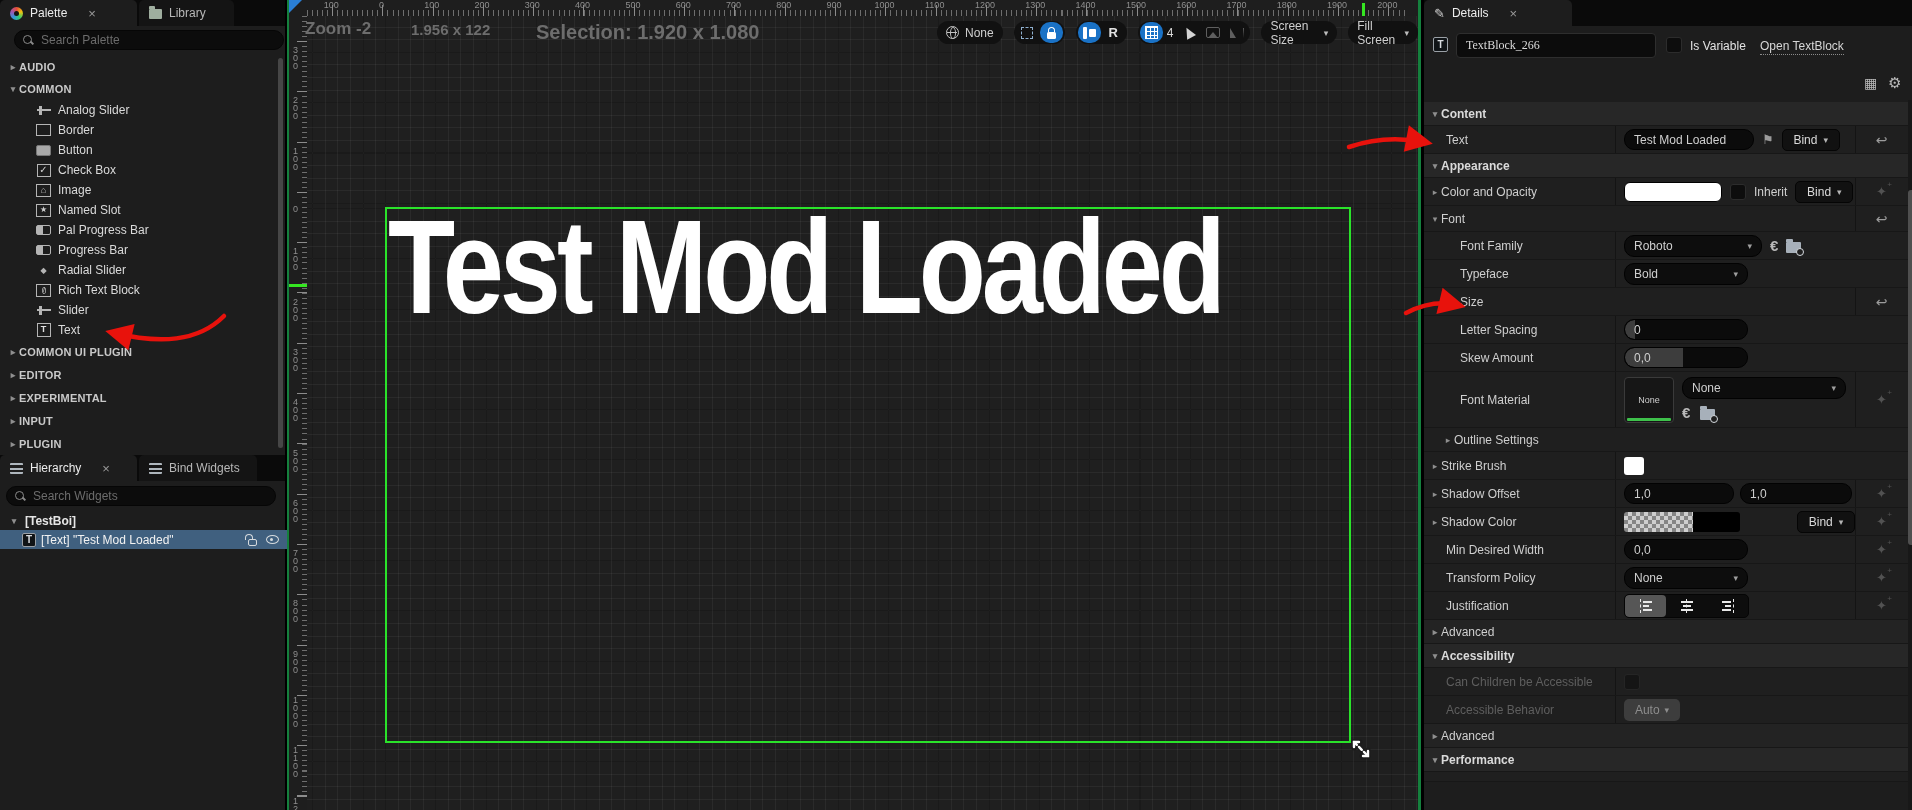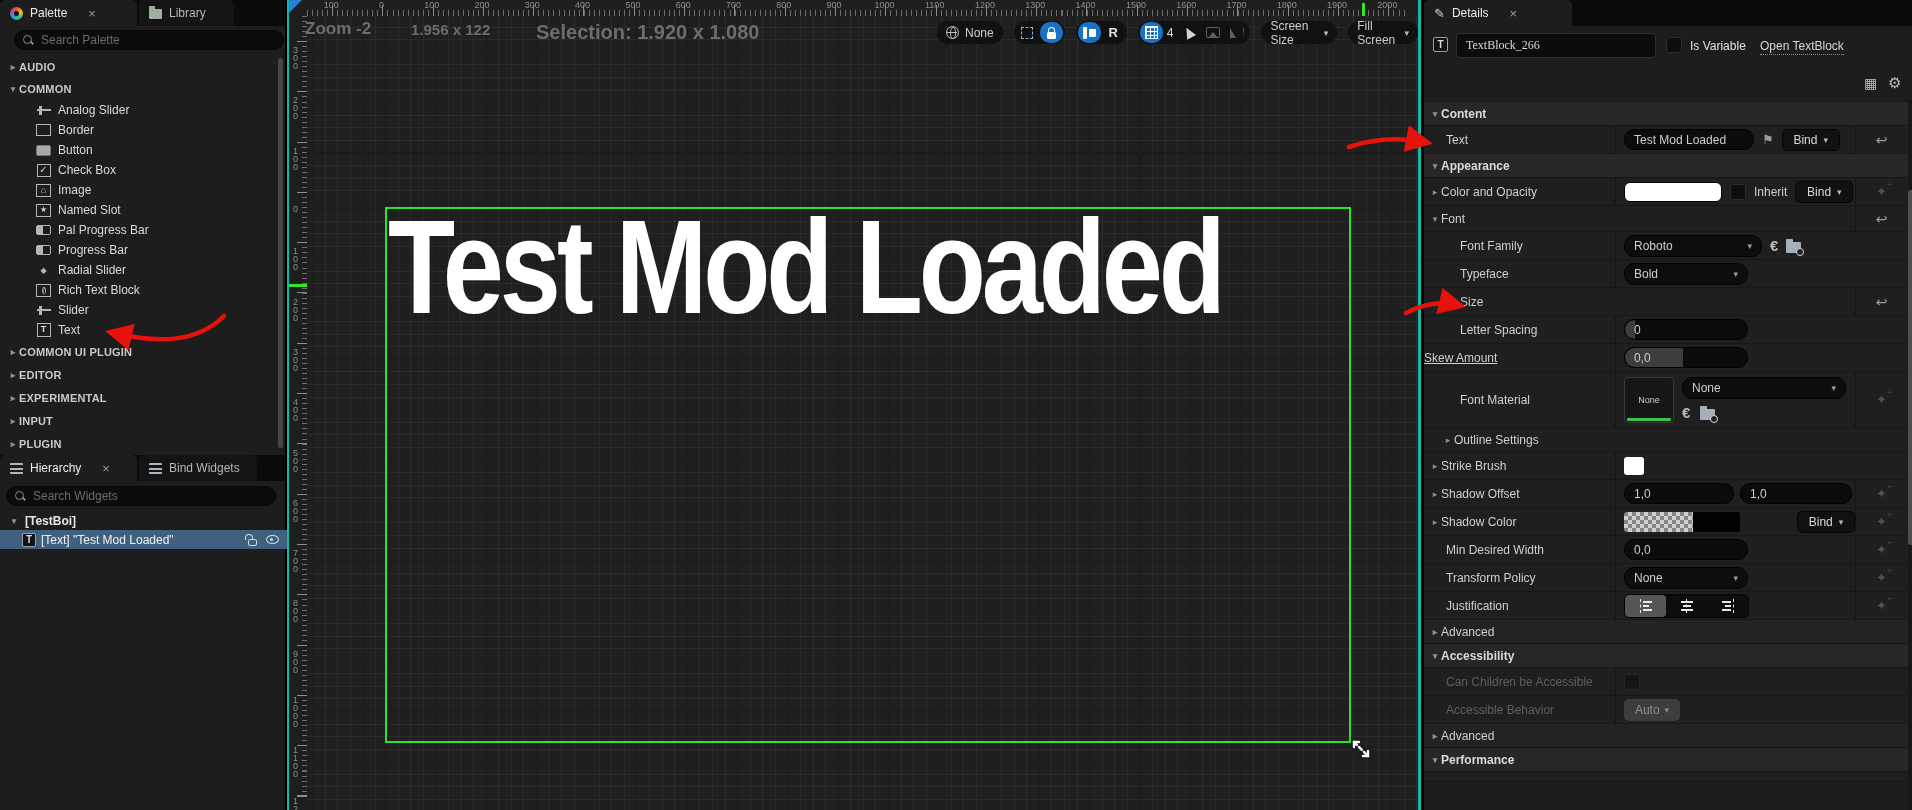--- a/index.html
+++ b/index.html
@@ -1,18 +1,18 @@
 <!DOCTYPE html>
 <html><head>
 <meta charset="utf-8">
 <style>
   * { margin:0; padding:0; box-sizing:border-box; }
   html,body { background:#0a0a0a; }
   body { font-family:"Liberation Sans", sans-serif; color:#d0d0d0; font-size:12px; }
-  #app { position:relative; width:1912px; height:810px; overflow:hidden; background:#14b8a6; }
+  #app { position:relative; width:1912px; height:810px; overflow:hidden; background:#15803d; }
 
   
   .abs { position:absolute; }
   .tabbar { position:absolute; left:0; right:0; top:0; height:26px; background:#0a0a0a; display:flex; align-items:stretch; }
   .tab { display:flex; align-items:center; gap:7px; padding:0 10px; font-size:12px; color:#b8b8b8; background:#141414; border-radius:5px 5px 0 0; margin-right:2px; }
   .tab.active { background:#1d1d1d; color:#ececec; }
   .tab .close { margin-left:14px; color:#9a9a9a; font-size:13px; }
   .searchpill { position:absolute; height:20px; background:#0c0c0c; border:1px solid #060606; border-radius:10px; display:flex; align-items:center; gap:7px; padding:0 8px; }
   .searchpill input { background:transparent; border:none; outline:none; color:#bfbfbf; font-family:inherit; font-size:12px; width:100%; }
   .searchpill input::placeholder { color:#6c6c6c; }
@@ -553,21 +553,21 @@
         <span class="dlabel" style="margin-left:36px;">Letter Spacing</span>
         <div class="vcol">
           <div class="field" style="width:124px;">
             <span class="nub" style="width:10px;"></span>
             <input value="0" style="">
           </div>
         </div>
       </div>
 
       <div class="drow">
-        <span class="dlabel" style="text-decoration:underline;">Skew Amount</span>
+        <span class="dlabel" style="margin-left:36px;">Skew Amount</span>
         <div class="vcol">
           <div class="field" style="width:124px;">
             <span class="nub" style="width:58px;"></span>
             <input value="0,0" style="">
           </div>
         </div>
       </div>
 
       <div class="drow" style="height:56px;">
         <span class="dlabel" style="margin-left:36px;">Font Material</span>

